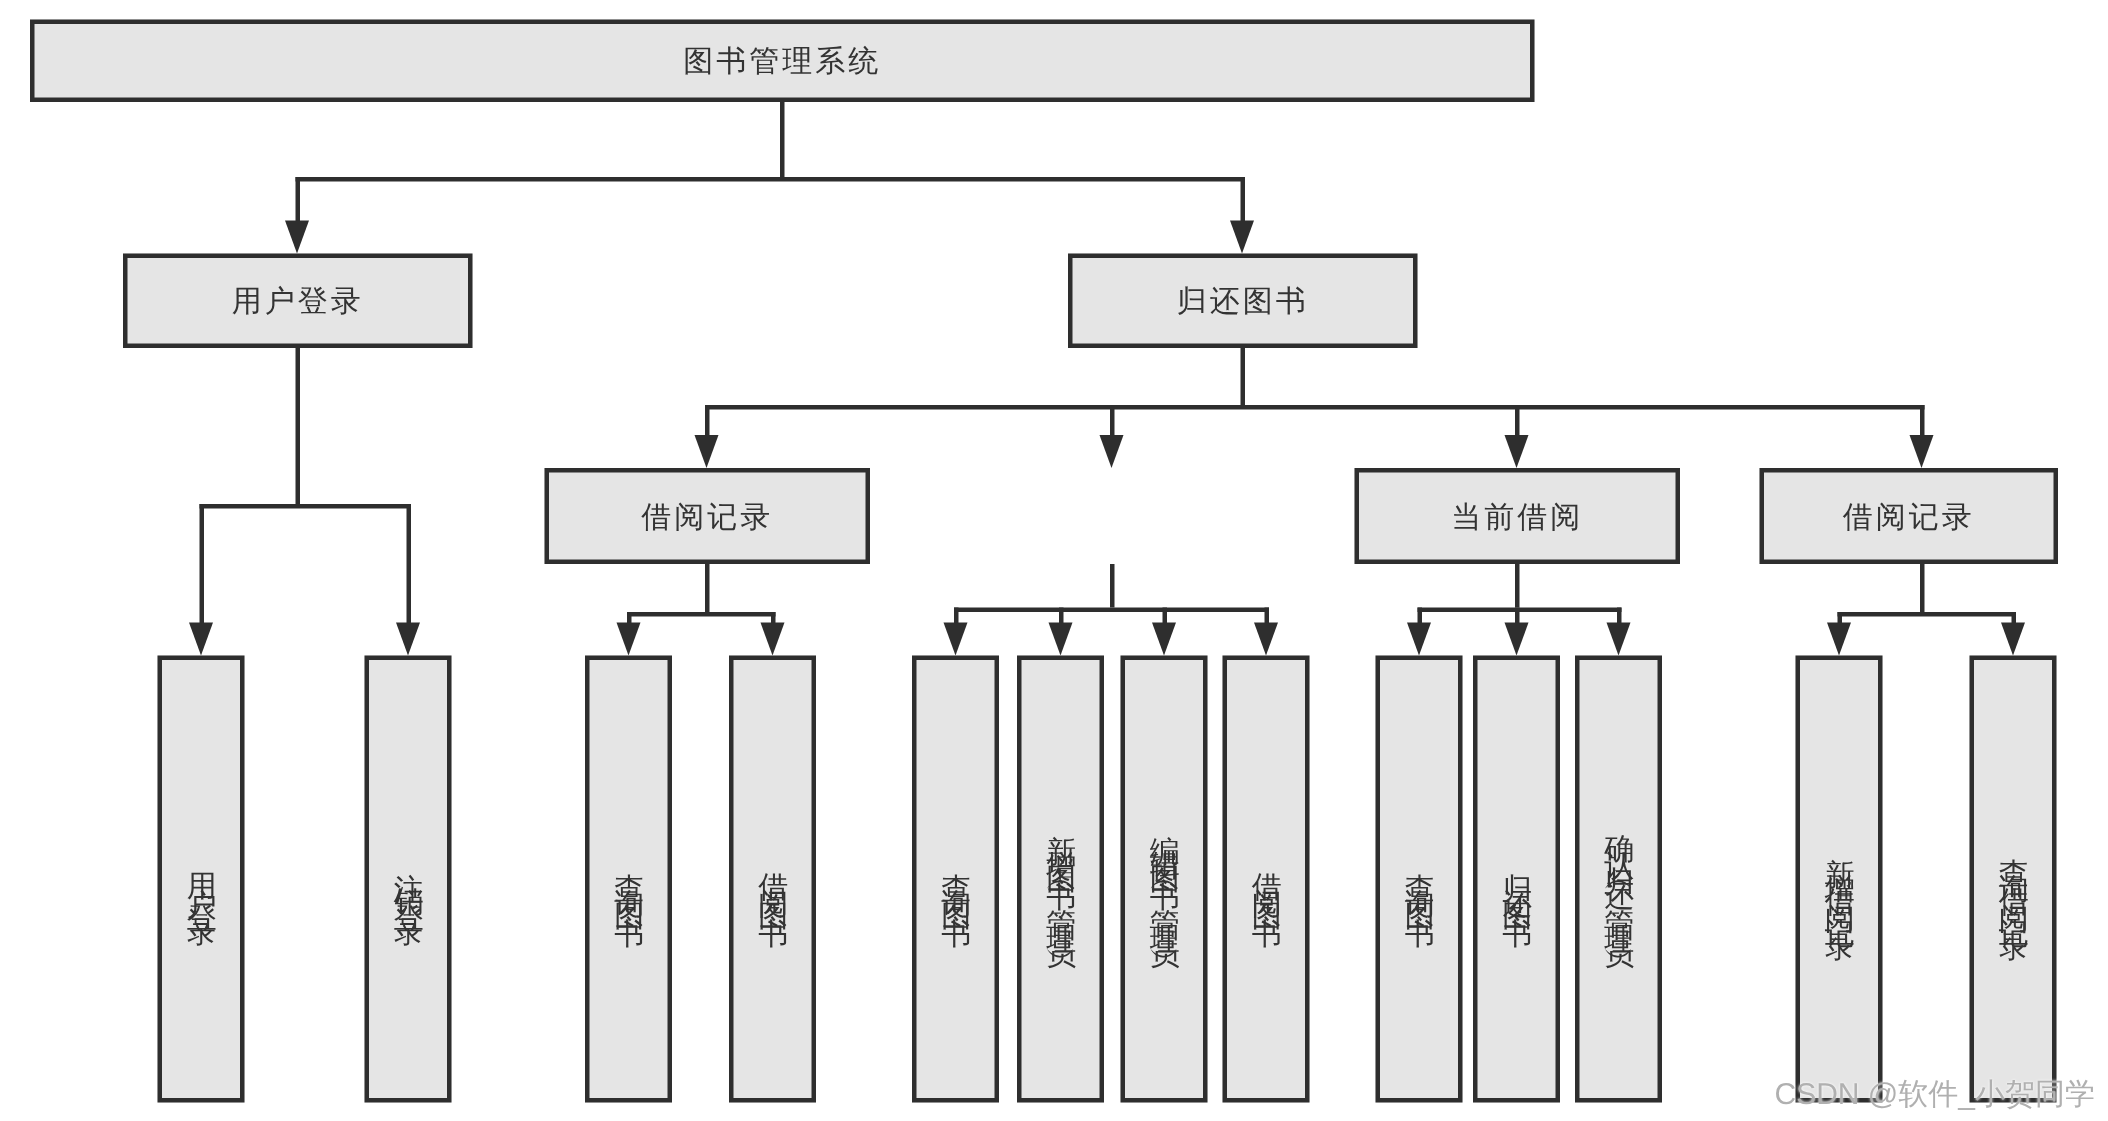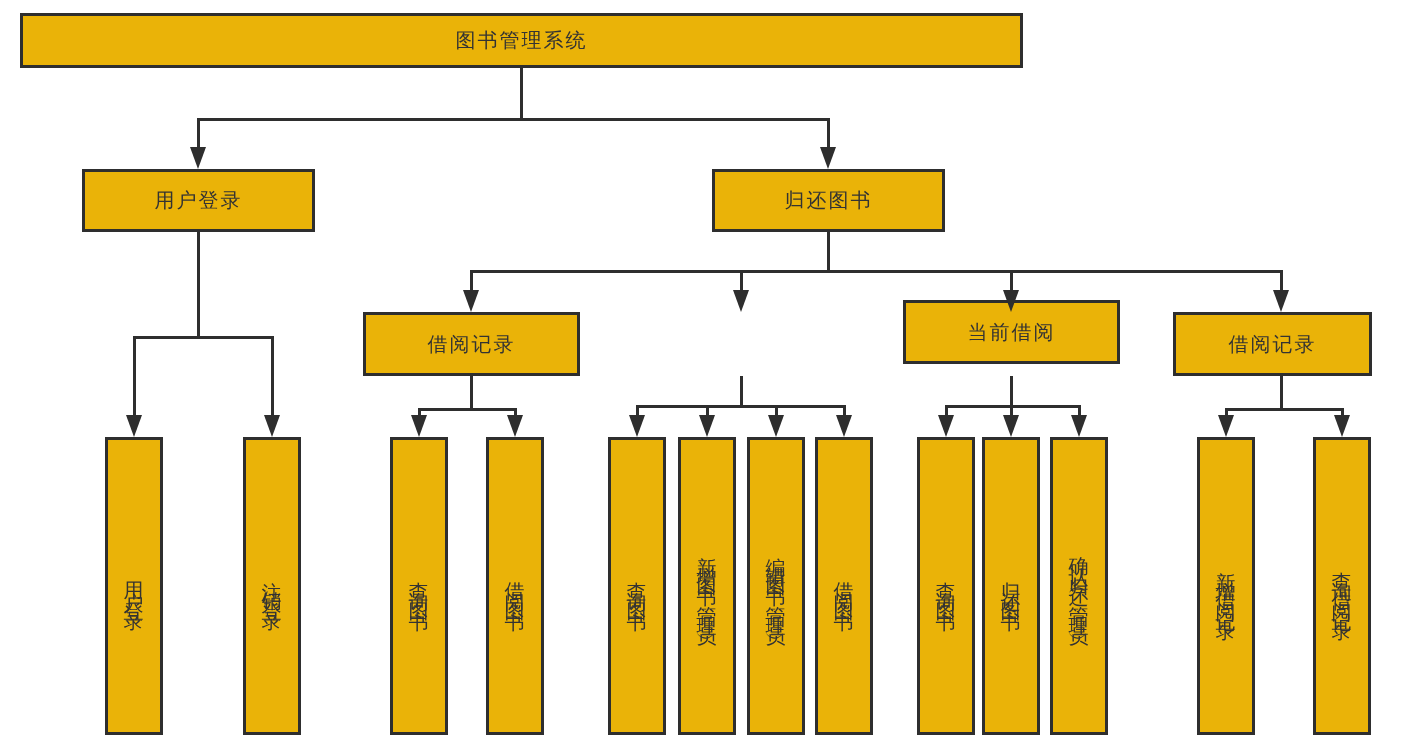--- a/index.html
+++ b/index.html
@@ -1,21 +1,21 @@
 <!DOCTYPE html>
 <html><head>
 <meta charset="utf-8">
 <style>
   html,body{margin:0;padding:0;background:#ffffff;}
   .canvas{
     position:relative;width:1405px;height:747px;background:#ffffff;overflow:hidden;
     font-family:"Liberation Sans","DejaVu Sans",sans-serif;
   }
   .box{
-    position:absolute;box-sizing:border-box;background:#eab308;
+    position:absolute;box-sizing:border-box;background:#e5e5e5;
     border:3px solid #2e2e2e;display:flex;align-items:center;justify-content:center;
   }
   .box span{color:#333333;font-size:20px;letter-spacing:2px;white-space:nowrap;}
   .box.v span{
     writing-mode:vertical-rl;letter-spacing:10px;line-height:1;white-space:normal;
   }
   .vline{position:absolute;width:3px;background:#2e2e2e;}
   .hline{position:absolute;height:3px;background:#2e2e2e;}
   .arrow{
     position:absolute;width:0;height:0;
@@ -40,21 +40,21 @@
   <div class="box" style="left:82px;top:169px;width:233px;height:63px">
     <span>用户登录</span>
   </div>
   <div class="box" style="left:712px;top:169px;width:233px;height:63px">
     <span>归还图书</span>
   </div>
 
   <div class="box" style="left:363px;top:312px;width:217px;height:64px">
     <span>借阅记录</span>
   </div>
-  <div class="box" style="left:903px;top:300px;width:217px;height:64px">
+  <div class="box" style="left:903px;top:312px;width:217px;height:64px">
     <span>当前借阅</span>
   </div>
   <div class="box" style="left:1173px;top:312px;width:199px;height:64px">
     <span>借阅记录</span>
   </div>
 
   <div class="box v" style="left:105px;top:437px;width:58px;height:298px">
     <span>用户登录</span>
   </div>
   <div class="box v" style="left:243px;top:437px;width:58px;height:298px">
@@ -150,14 +150,15 @@
   <div class="arrow" style="left:1002.5px;top:415px"></div>
   <div class="arrow" style="left:1070.5px;top:415px"></div>
 
   <div class="vline" style="left:1280px;top:376px;height:32px"></div>
   <div class="hline" style="left:1224.5px;top:408px;width:119px"></div>
   <div class="vline" style="left:1224.5px;top:408px;height:9px"></div>
   <div class="vline" style="left:1340.5px;top:408px;height:9px"></div>
   <div class="arrow" style="left:1217.5px;top:415px"></div>
   <div class="arrow" style="left:1333.5px;top:415px"></div>
 
+  <div class="watermark">CSDN @软件_小贺同学</div>
 
 </div>
 
 </body></html>

